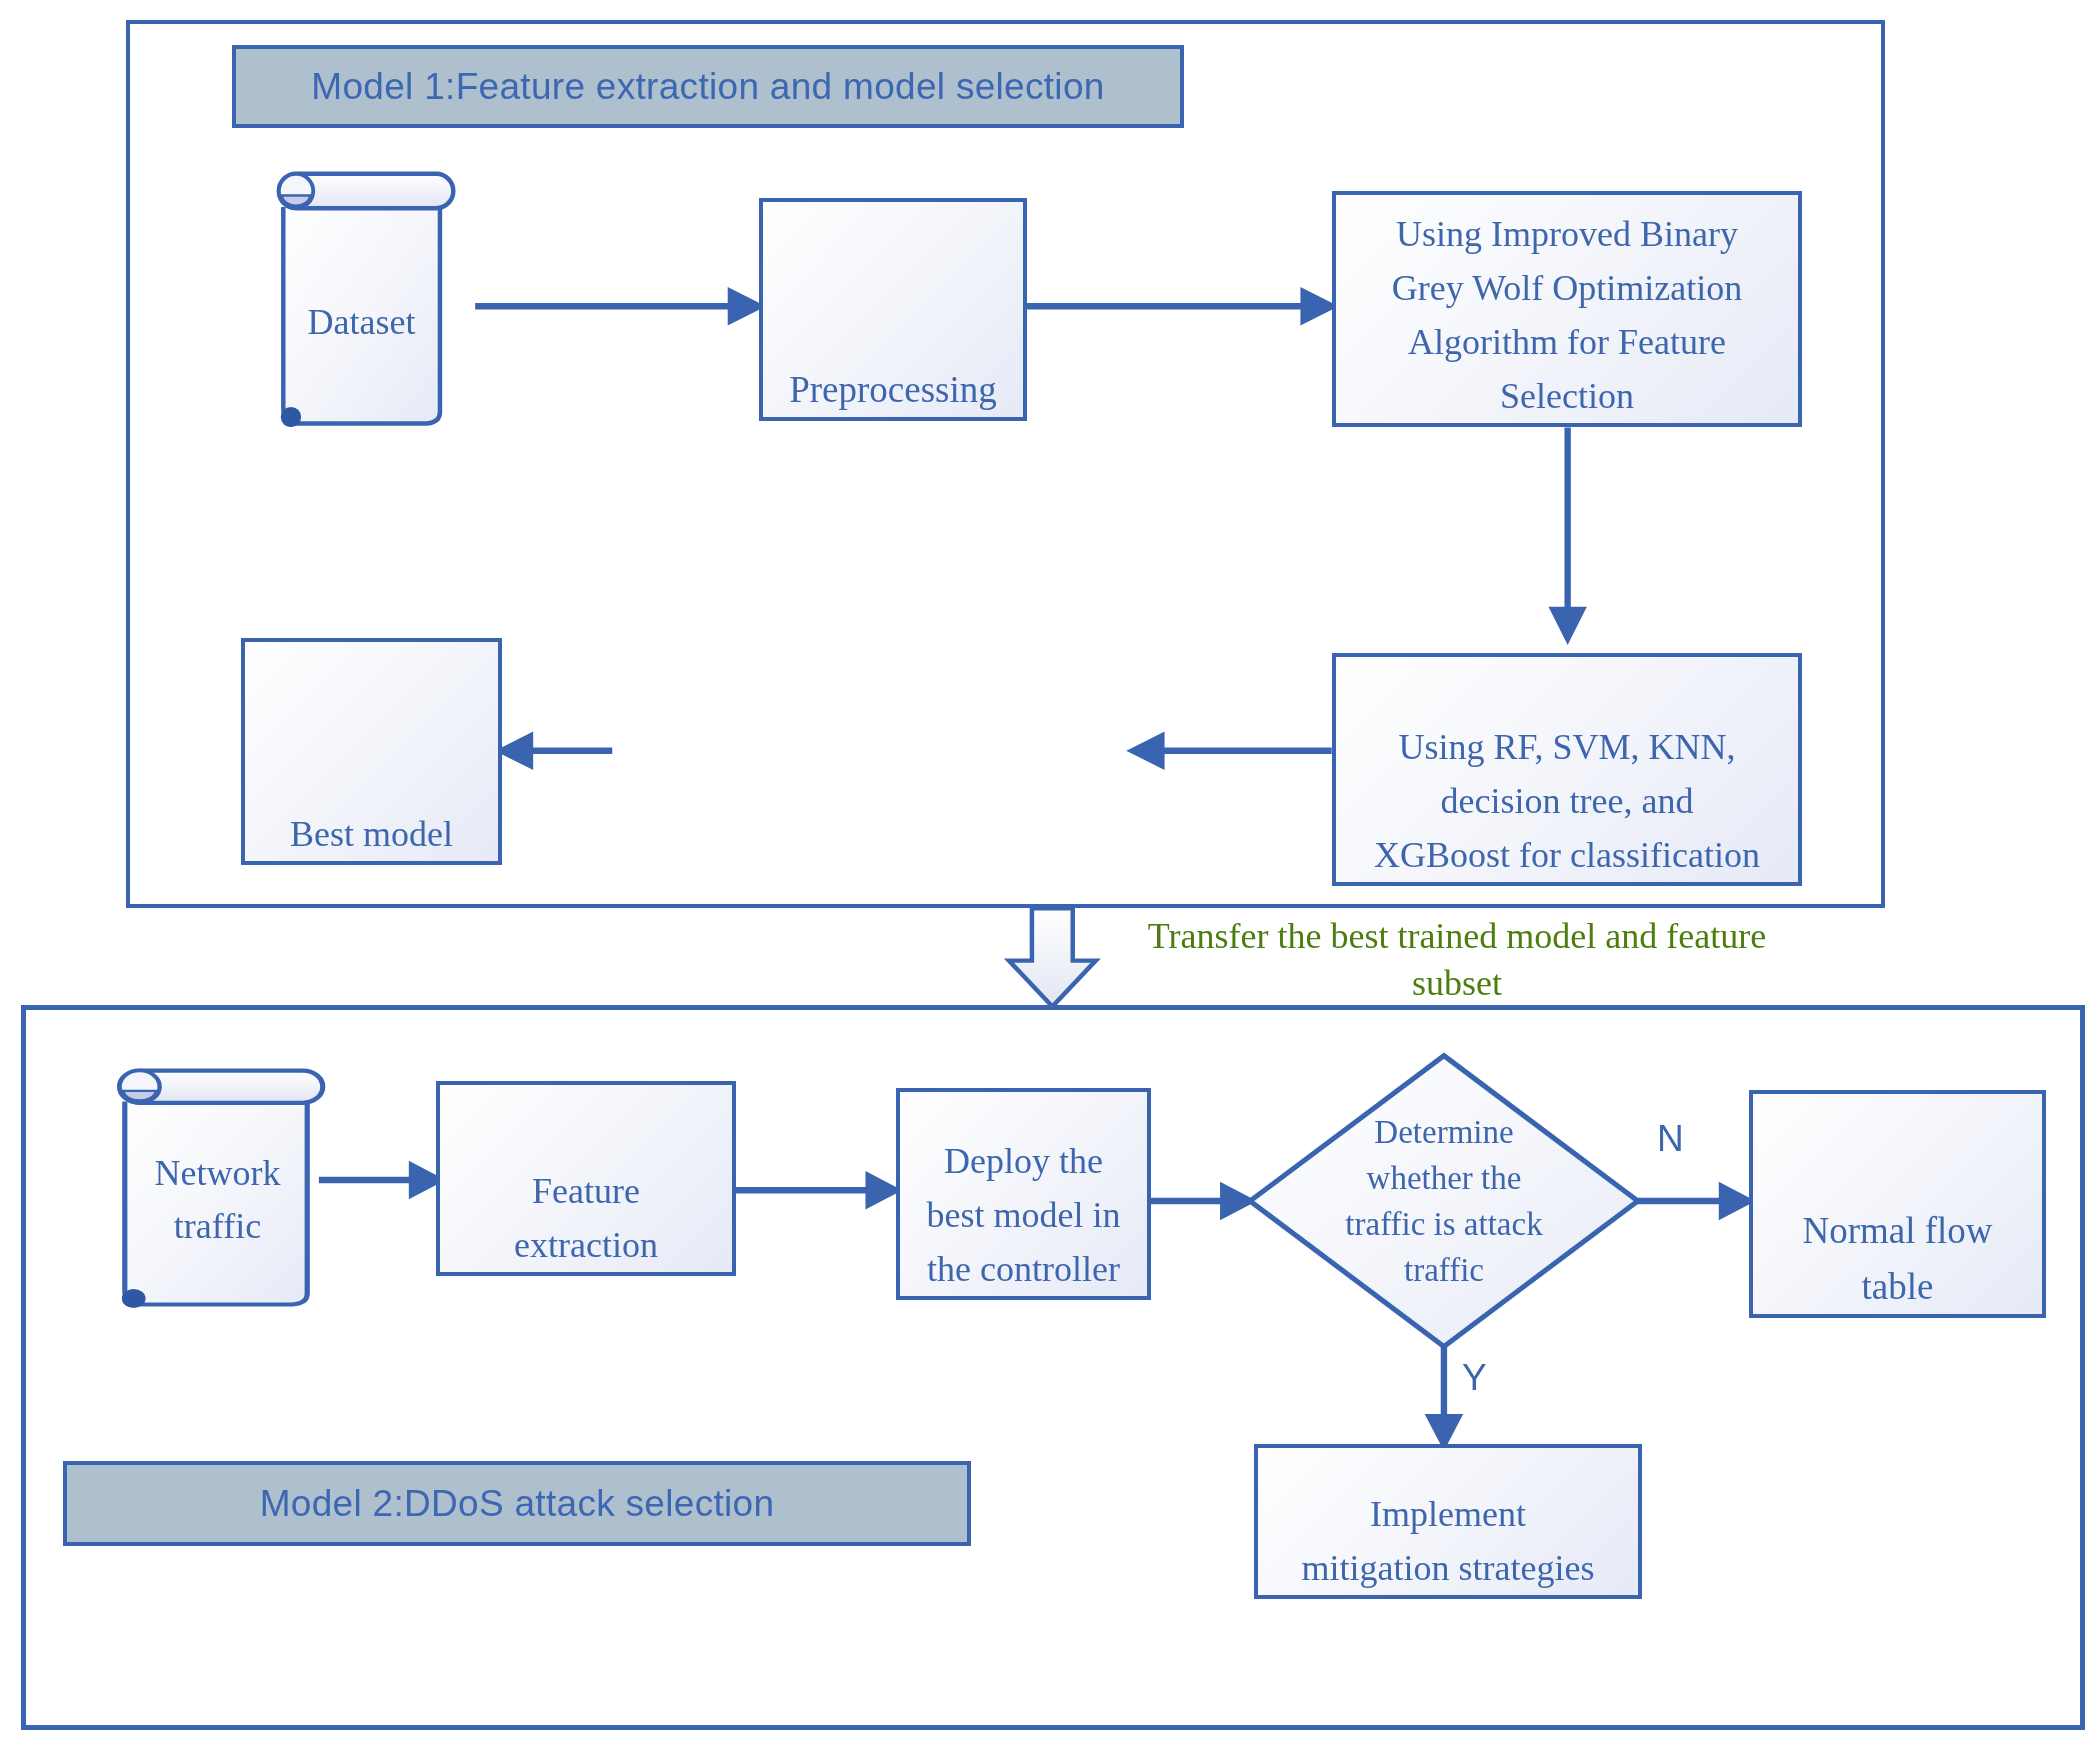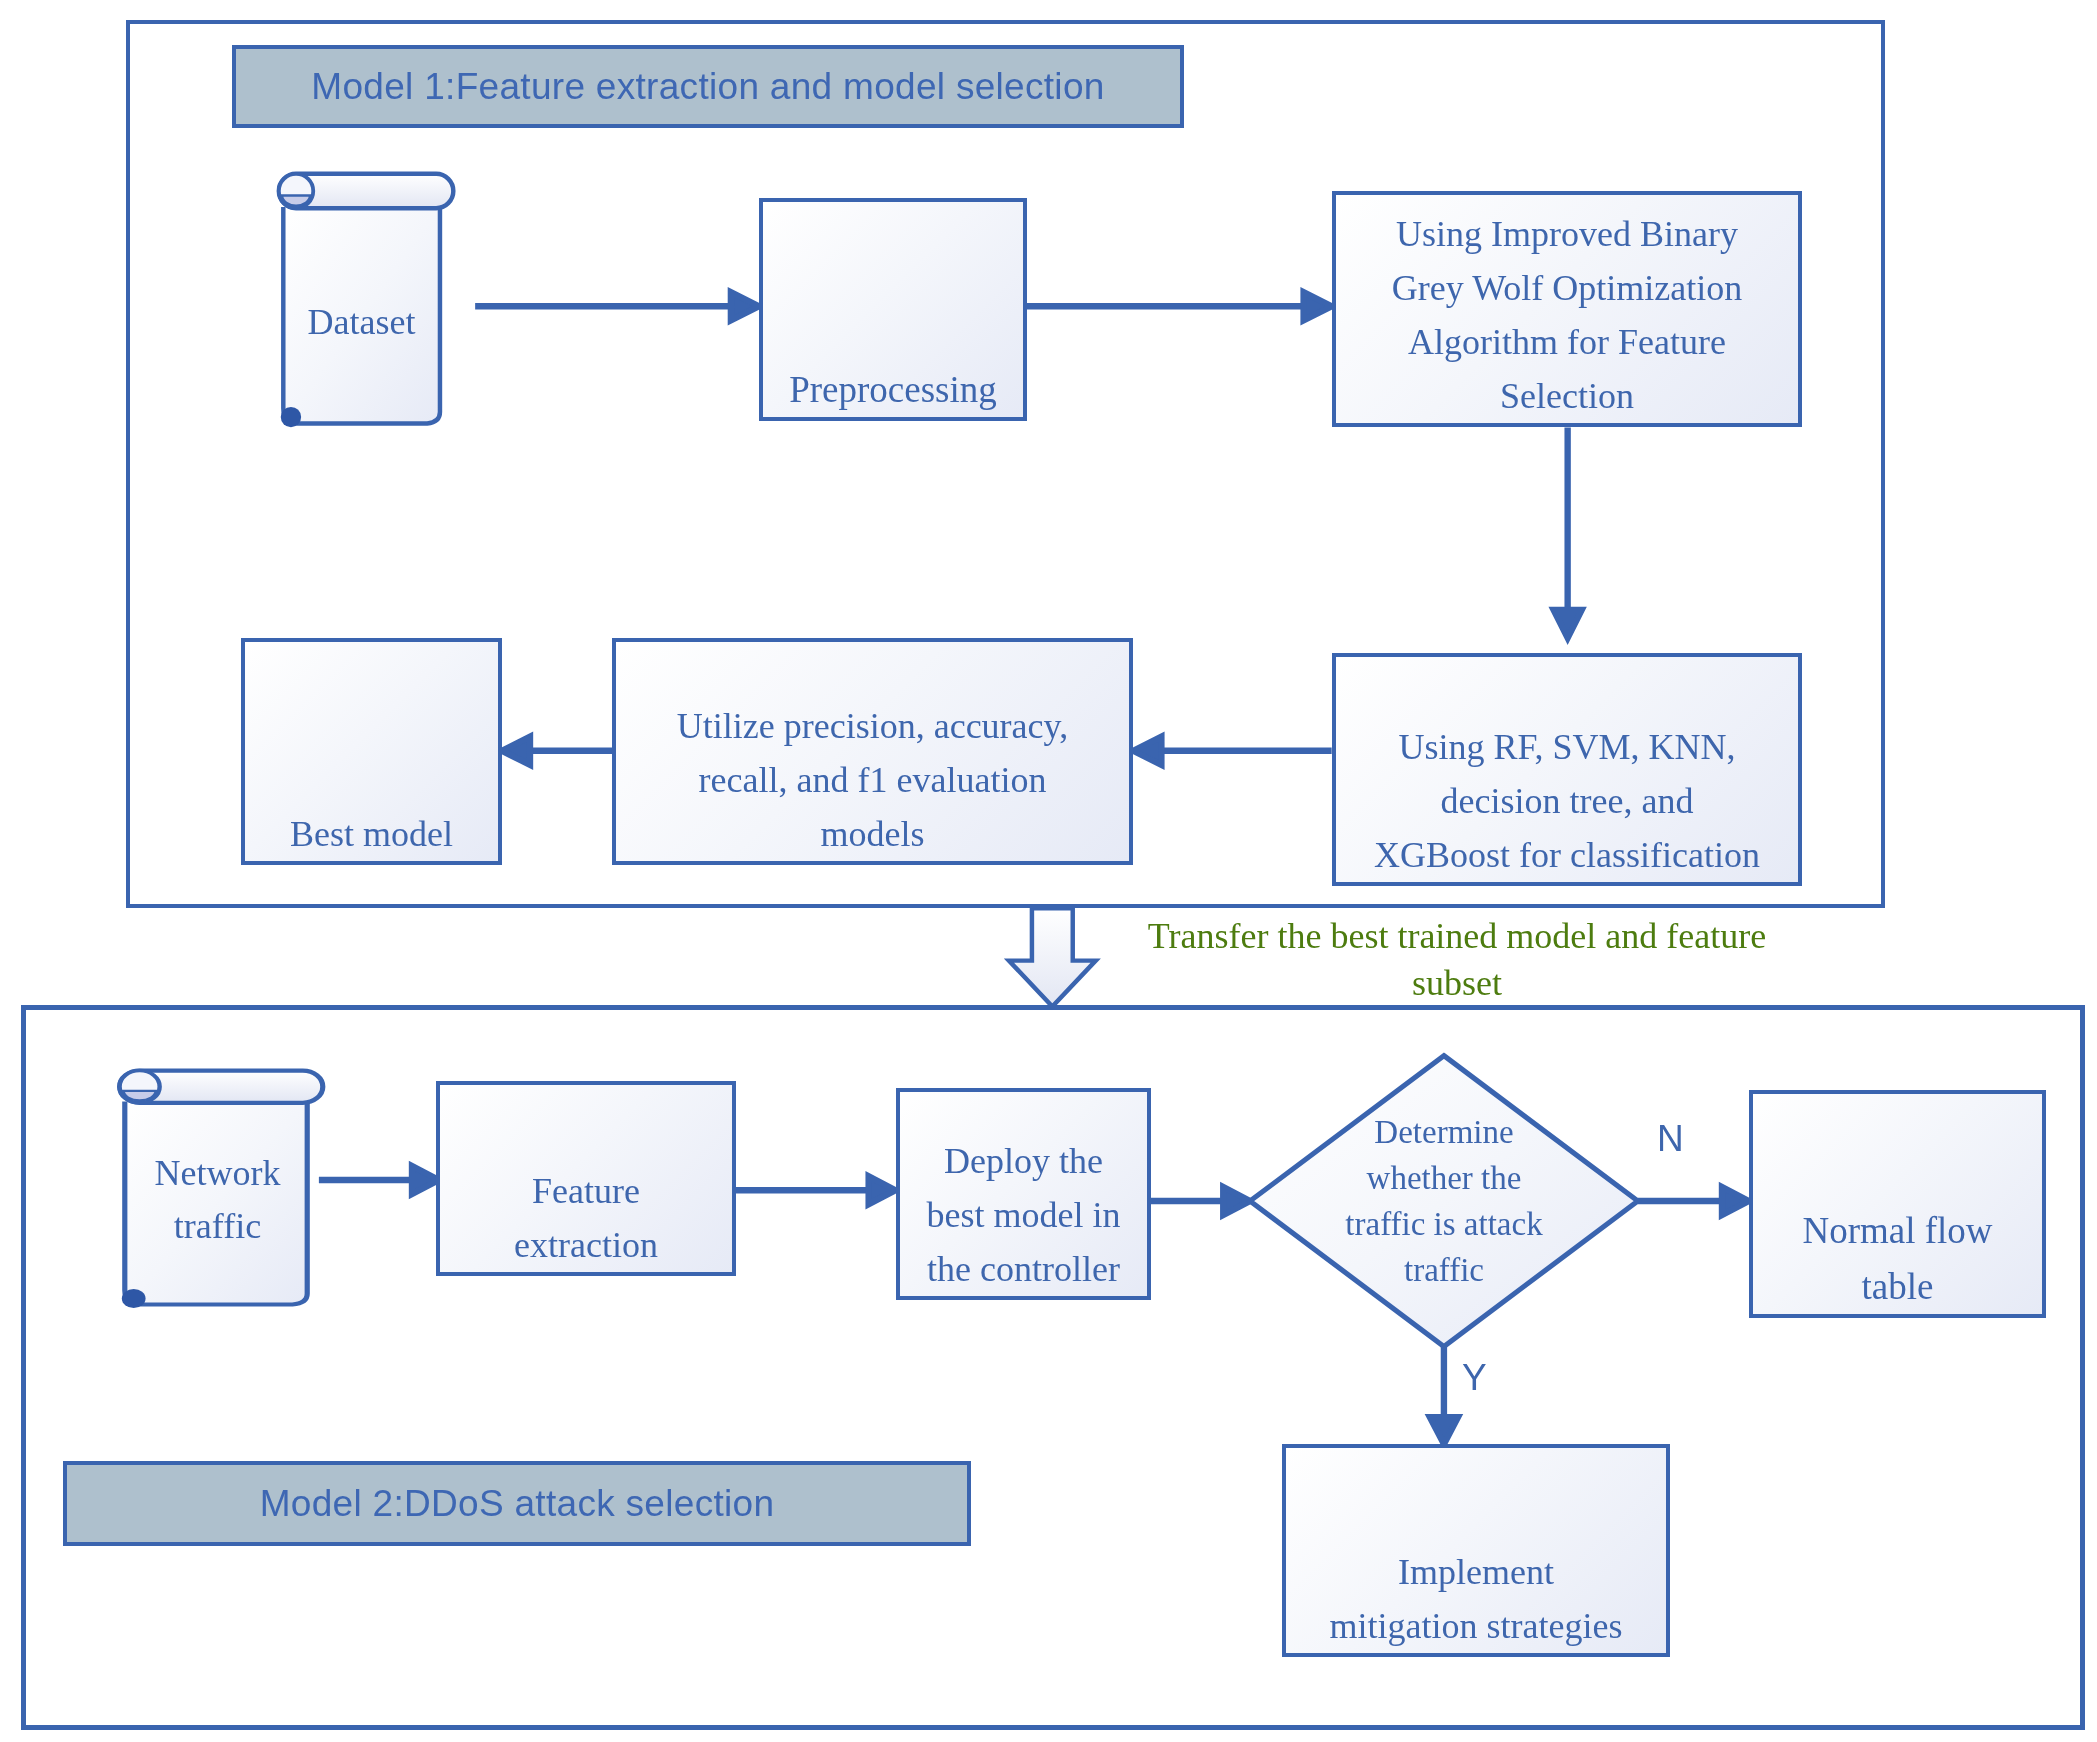--- a/index.html
+++ b/index.html
@@ -82,21 +82,21 @@
   }
   
   #preprocessing { left:759px; top:198px;  width:268px; height:223px; }
   #ibgwo         { left:1332px; top:191px;  width:470px; height:236px; }
   #classification{ left:1332px; top:653px; width:470px; height:233px; }
   #evaluation    { left:612px;  top:638px; width:521px; height:227px; }
   #bestmodel     { left:241px;  top:638px; width:261px; height:227px; }
   #featureextract{ left:436px;  top:1081px; width:300px; height:195px; }
   #deploy        { left:896px; top:1088px; width:255px; height:212px; }
   #normalflow    { left:1749px; top:1090px; width:297px; height:228px; }
-  #implement     { left:1254px; top:1444px; width:388px; height:213px;margin-left:28px; }
+  #implement     { left:1254px; top:1444px; width:388px; height:155px; }
   .fs56 { font-size:36px; }
   .fs58 { font-size:37px; }
   .fs54 { font-size:36px; }
 </style>
 </head>
 <body>
 
 <div class="canvas">
 
   <div class="container" style="left:126px; top:20.4px; width:1759px; height:888px;"></div>
@@ -174,25 +174,20 @@
     <span class="label fs56">Using Improved Binary
 Grey Wolf Optimization
 Algorithm for Feature
 Selection</span>
   </div>
   <div class="node" id="classification">
     <span class="label fs56">Using RF, SVM, KNN,
 decision tree, and
 XGBoost for classification</span>
   </div>
-  <div class="node" id="evaluation">
-    <span class="label fs56">Utilize precision, accuracy,
-recall, and f1 evaluation
-models</span>
-  </div>
   <div class="node" id="bestmodel">
     <span class="label fs56">Best model</span>
   </div>
 
   <div class="transfer-label" style="left:1084px; top:913px; width:746px;">Transfer the best trained model and feature
 subset</div>
 
   <div class="titlebar" style="left:63px; top:1461px; width:908px; height:85px;">
     <span>Model 2:DDoS attack selection</span>
   </div>

